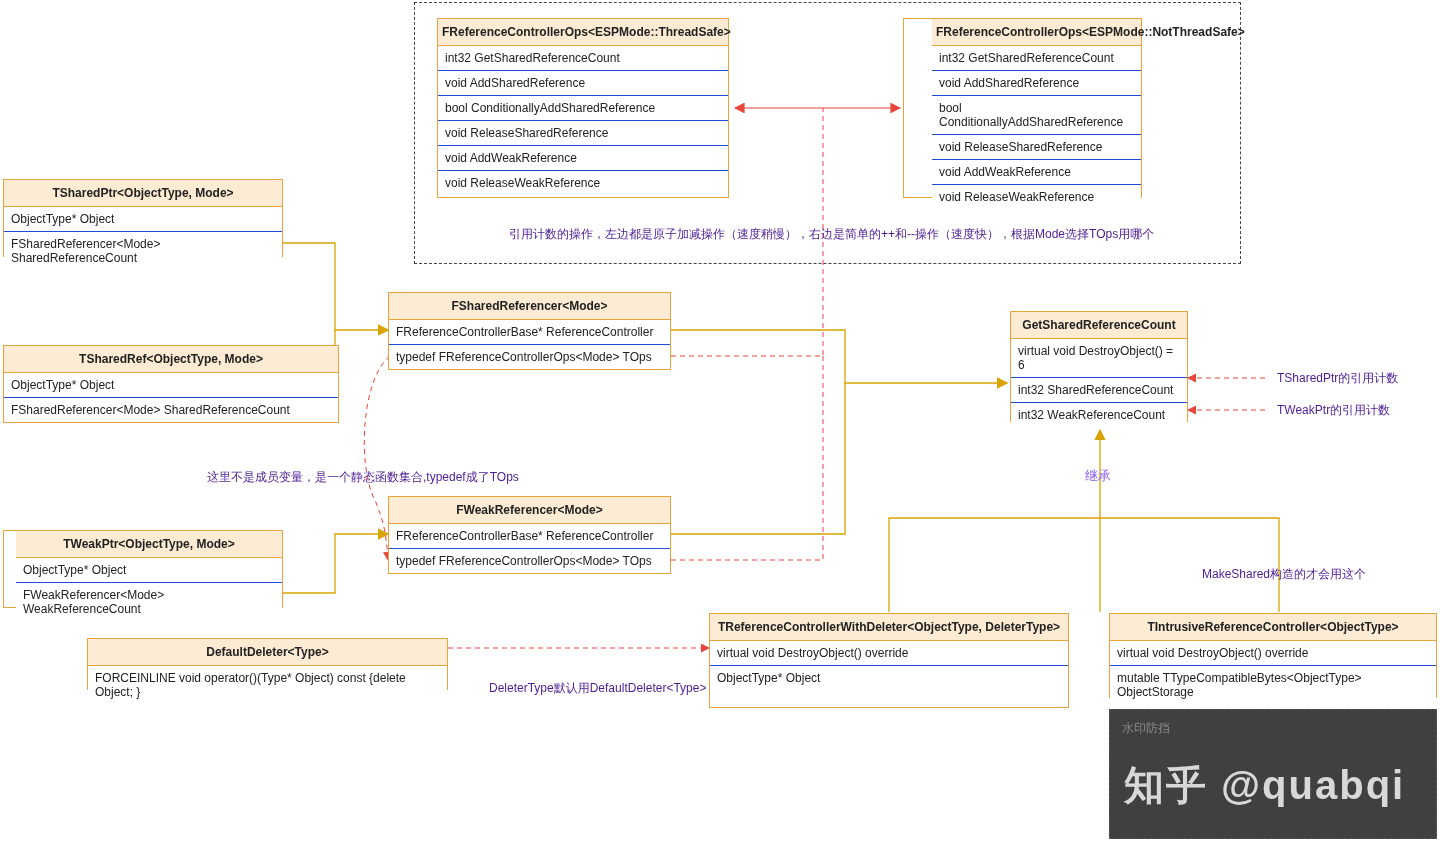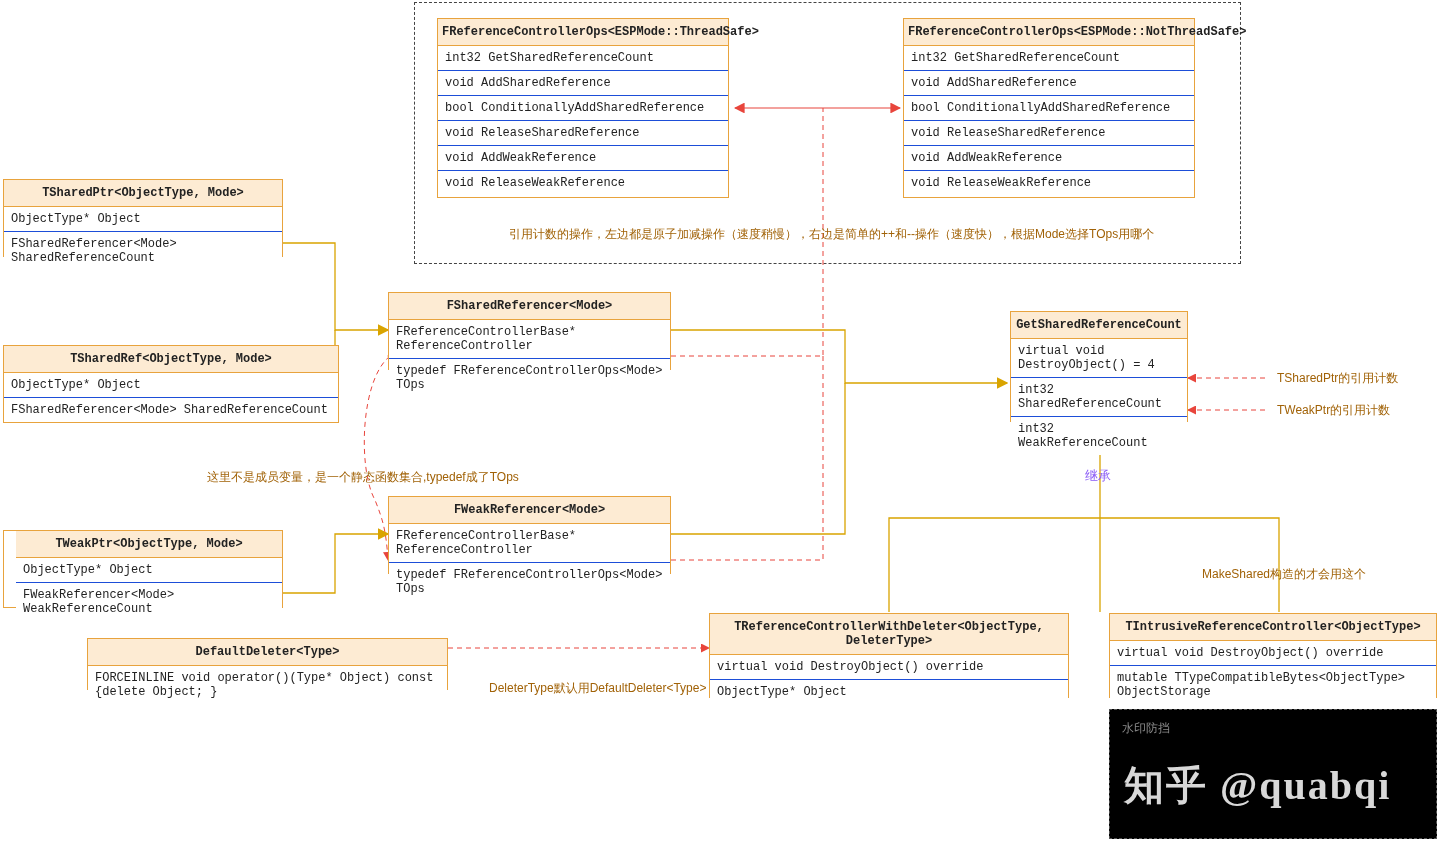--- a/index.html
+++ b/index.html
@@ -25,21 +25,20 @@
     top: 0;
     width: 1440px;
     height: 847px;
     pointer-events: none;
   }
   .uml-box {
     position: absolute;
     border: 1px solid #e8a33d;
     background: #ffffff;
     box-sizing: border-box;
-    font-family: Liberation Mono, monospace;
   }
   .uml-title {
     background: #fdebd3;
     border-bottom: 1px solid #e8a33d;
     text-align: center;
     font-weight: bold;
     font-size: 12px;
     padding: 6px 4px;
     color: #222222;
     box-sizing: border-box;
@@ -58,38 +57,37 @@
     border-bottom: none;
   }
   .dashed-group {
     position: absolute;
     border: 1px dashed #444444;
     box-sizing: border-box;
     background: transparent;
   }
   .note-red {
     position: absolute;
-    color: #a16207;
+    color: #4c1d95;
     font-size: 12px;
     line-height: 16px;
     white-space: nowrap;
   }
   .note-black {
     position: absolute;
     color: #8b5cf6;
     font-size: 13px;
     line-height: 16px;
     white-space: nowrap;
   }
   .watermark-box {
     position: absolute;
     border: 1px dashed #555555;
     box-sizing: border-box;
-    background: #000000;
-    font-family: Liberation Serif, serif;
+    background: #404040;
   }
   .watermark-label {
     position: absolute;
     left: 12px;
     top: 10px;
     color: #8a8a8a;
     font-size: 12px;
   }
   .watermark-text {
     position: absolute;
@@ -156,21 +154,21 @@
   <div class="uml-box" style="left:437px; top:18px; width:292px; height:180px;">
     <div class="uml-title">FReferenceControllerOps&lt;ESPMode::ThreadSafe&gt;</div>
     <div class="uml-row">int32 GetSharedReferenceCount</div>
     <div class="uml-row">void AddSharedReference</div>
     <div class="uml-row">bool ConditionallyAddSharedReference</div>
     <div class="uml-row">void ReleaseSharedReference</div>
     <div class="uml-row">void AddWeakReference</div>
     <div class="uml-row">void ReleaseWeakReference</div>
   </div>
 
-  <div class="uml-box" style="left:903px; top:18px; width:292px; height:180px;">
+  <div class="uml-box" style="left:903px; top:18px; width:239px; height:180px;padding-left:28px;">
     <div class="uml-title">FReferenceControllerOps&lt;ESPMode::NotThreadSafe&gt;</div>
     <div class="uml-row">int32 GetSharedReferenceCount</div>
     <div class="uml-row">void AddSharedReference</div>
     <div class="uml-row">bool ConditionallyAddSharedReference</div>
     <div class="uml-row">void ReleaseSharedReference</div>
     <div class="uml-row">void AddWeakReference</div>
     <div class="uml-row">void ReleaseWeakReference</div>
   </div>
 
   <div class="note-red" style="left:509px; top:226px;">引用计数的操作，左边都是原子加减操作（速度稍慢），右边是简单的++和--操作（速度快），根据Mode选择TOps用哪个</div>
@@ -200,31 +198,31 @@
   </div>
 
   <div class="uml-box" style="left:388px; top:496px; width:283px; height:78px;">
     <div class="uml-title">FWeakReferencer&lt;Mode&gt;</div>
     <div class="uml-row">FReferenceControllerBase* ReferenceController</div>
     <div class="uml-row">typedef FReferenceControllerOps&lt;Mode&gt; TOps</div>
   </div>
 
   <div class="uml-box" style="left:1010px; top:311px; width:178px; height:111px;">
     <div class="uml-title">GetSharedReferenceCount</div>
-    <div class="uml-row">virtual void DestroyObject() = 4</div>
+    <div class="uml-row">virtual void DestroyObject() = 6</div>
     <div class="uml-row">int32 SharedReferenceCount</div>
     <div class="uml-row">int32 WeakReferenceCount</div>
   </div>
 
   <div class="uml-box" style="left:87px; top:638px; width:361px; height:52px;">
     <div class="uml-title">DefaultDeleter&lt;Type&gt;</div>
     <div class="uml-row">FORCEINLINE void operator()(Type* Object) const {delete Object; }</div>
   </div>
 
-  <div class="uml-box" style="left:709px; top:613px; width:360px; height:85px;">
+  <div class="uml-box" style="left:709px; top:613px; width:360px; height:95px;">
     <div class="uml-title">TReferenceControllerWithDeleter&lt;ObjectType, DeleterType&gt;</div>
     <div class="uml-row">virtual void DestroyObject() override</div>
     <div class="uml-row">ObjectType* Object</div>
   </div>
 
   <div class="uml-box" style="left:1109px; top:613px; width:328px; height:85px;">
     <div class="uml-title">TIntrusiveReferenceController&lt;ObjectType&gt;</div>
     <div class="uml-row">virtual void DestroyObject() override</div>
     <div class="uml-row">mutable TTypeCompatibleBytes&lt;ObjectType&gt; ObjectStorage</div>
   </div>

